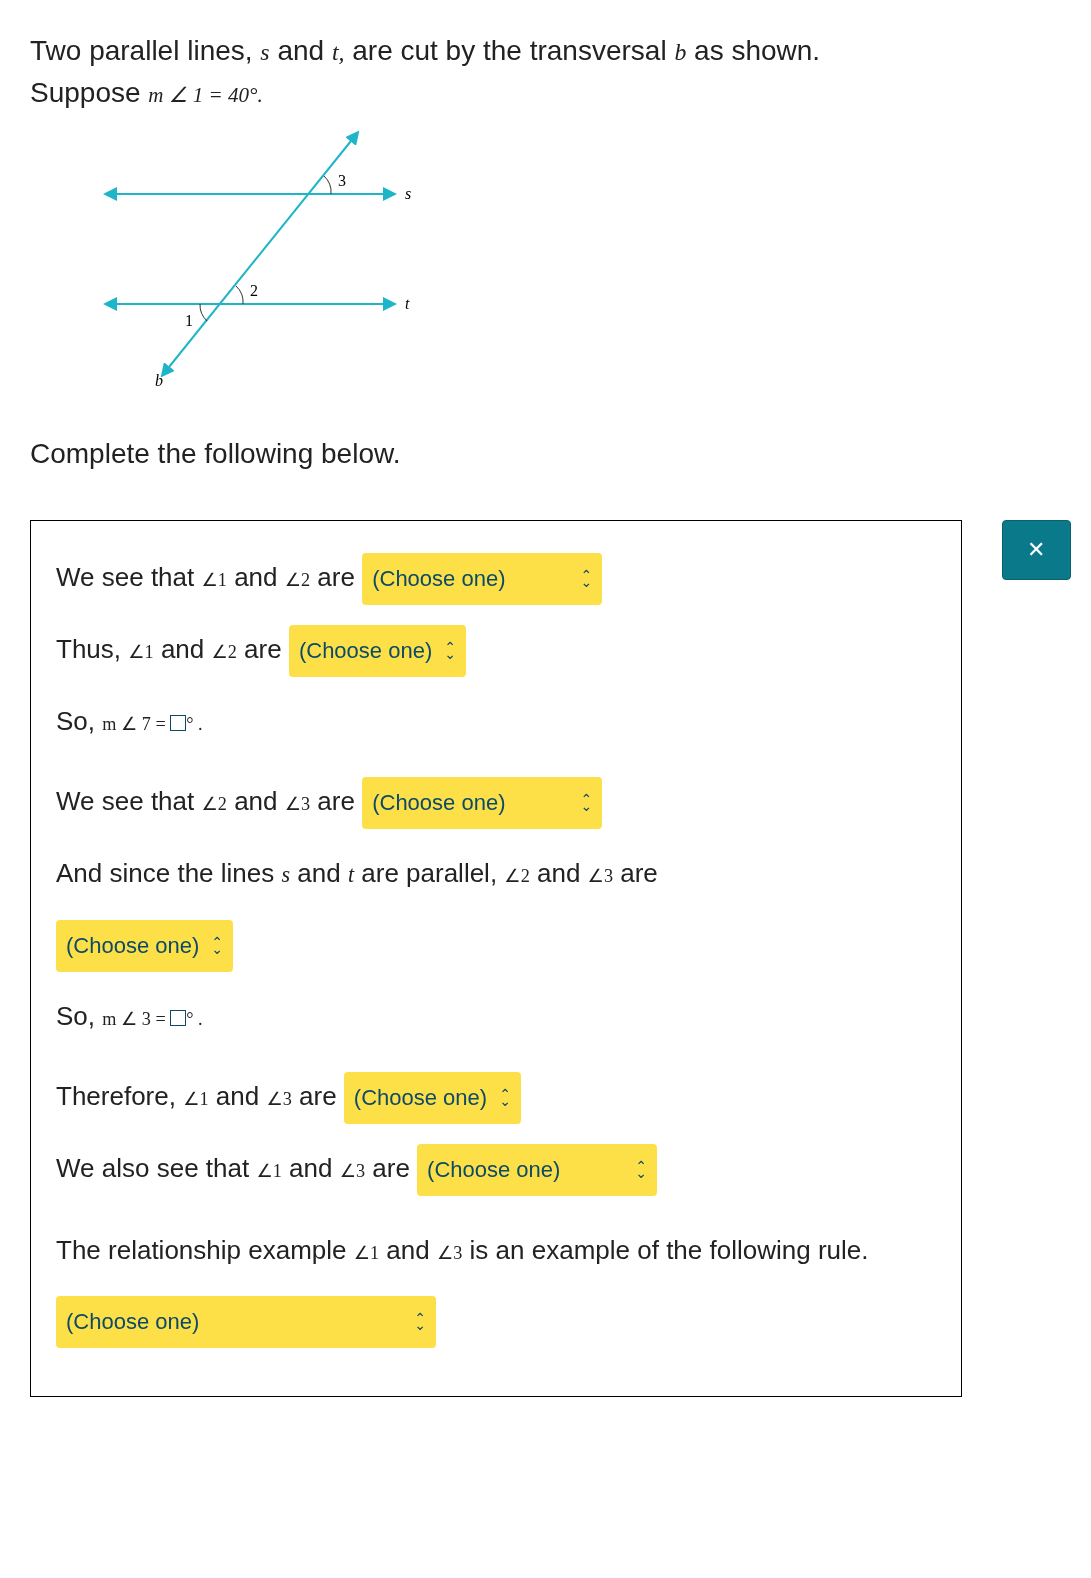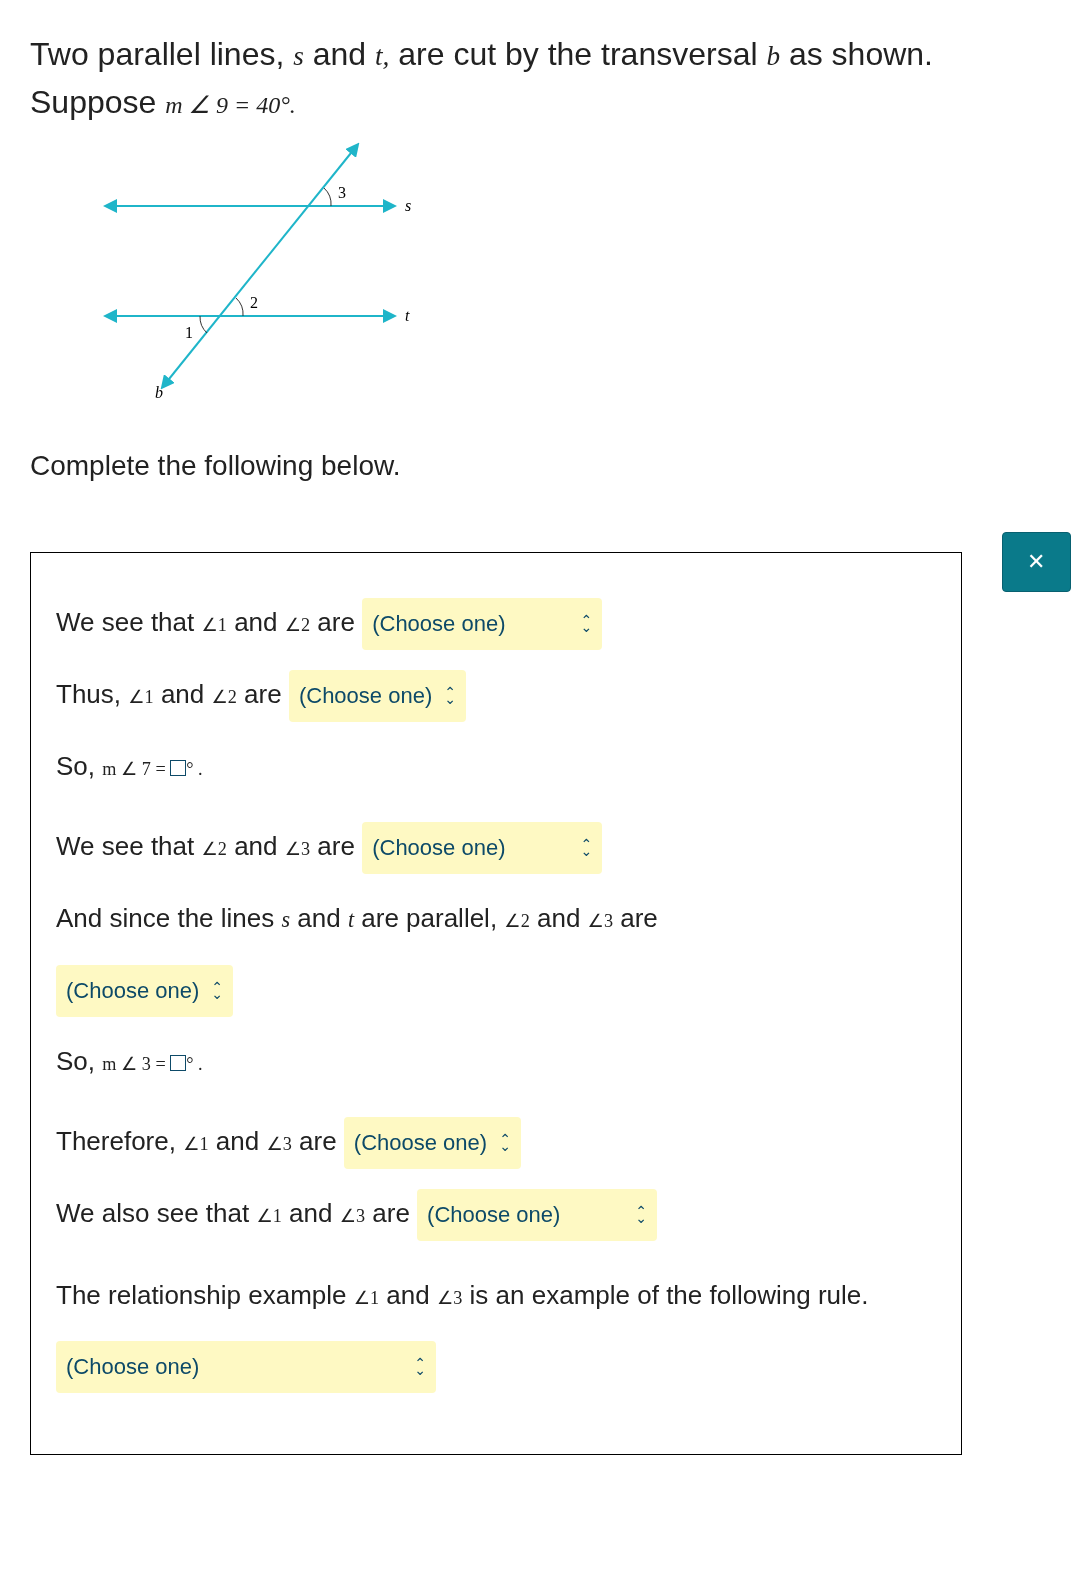--- a/index.html
+++ b/index.html
@@ -4,43 +4,42 @@
 <style>
   * { box-sizing: border-box; margin: 0; padding: 0; }
   body {
     font-family: -apple-system, BlinkMacSystemFont, "Segoe UI", Arial, sans-serif;
     background: #fff;
     color: #222;
     width: 1091px;
     padding: 30px 20px 30px 30px;
   }
   .intro {
-    font-size: 32px;
+    font-size: 28px;
     line-height: 1.5;
   }
   .ital { font-style: italic; font-family: "Times New Roman", serif; font-size: 0.85em; }
   .mathline { font-family: "Times New Roman", serif; font-style: italic; font-size: 0.75em; }
   .diagram-wrap { margin: 10px 0 30px 50px; }
   .prompt2 { font-size: 28px; margin: 20px 0 50px 0; }
   .outer-row { display: flex; gap: 40px; align-items: flex-start; }
   .answer-box {
     border: 1px solid #000;
-    padding: 43px 25px;
+    padding: 30px 25px;
     width: 940px;
     font-size: 26px;
     line-height: 2.0;
-    margin-top: 20px;
   }
   .answer-box p { margin-bottom: 18px; }
   .ang { font-family: "Times New Roman", serif; font-size: 0.7em; }
   .spacer { height: 10px; }
   .dropdown {
     display: inline-flex;
     align-items: center;
-    background: #fef9c3;
+    background: #fde047;
     color: #0d4a68;
     padding: 4px 10px;
     border-radius: 4px;
     font-size: 22px;
     cursor: pointer;
     vertical-align: middle;
     gap: 12px;
     text-align: center;
   }
   .dropdown.wide { min-width: 240px; justify-content: space-between; }
@@ -73,21 +72,21 @@
     font-size: 22px;
     cursor: pointer;
     border: 1px solid #086070;
   }
 </style>
 </head>
 <body>
 
 <div class="intro">
   <span>Two parallel lines, </span><span class="ital">s</span><span> and </span><span class="ital">t,</span><span> are cut by the transversal </span><span class="ital">b</span><span> as shown.</span><br>
-  <span>Suppose </span><span class="mathline">m ∠ 9 = 40°.</span>
+  <span>Suppose </span><span class="mathline">m ∠ 1 = 40°.</span>
 </div>
 
 <div class="diagram-wrap">
   <svg width="360" height="280" viewBox="0 0 360 280">
     <defs>
       <marker id="arr" viewBox="0 0 10 10" refX="5" refY="5" markerWidth="7" markerHeight="7" orient="auto-start-reverse">
         <path d="M 0 0 L 10 5 L 0 10 z" fill="#1fb5c9"></path>
       </marker>
     </defs>
 

